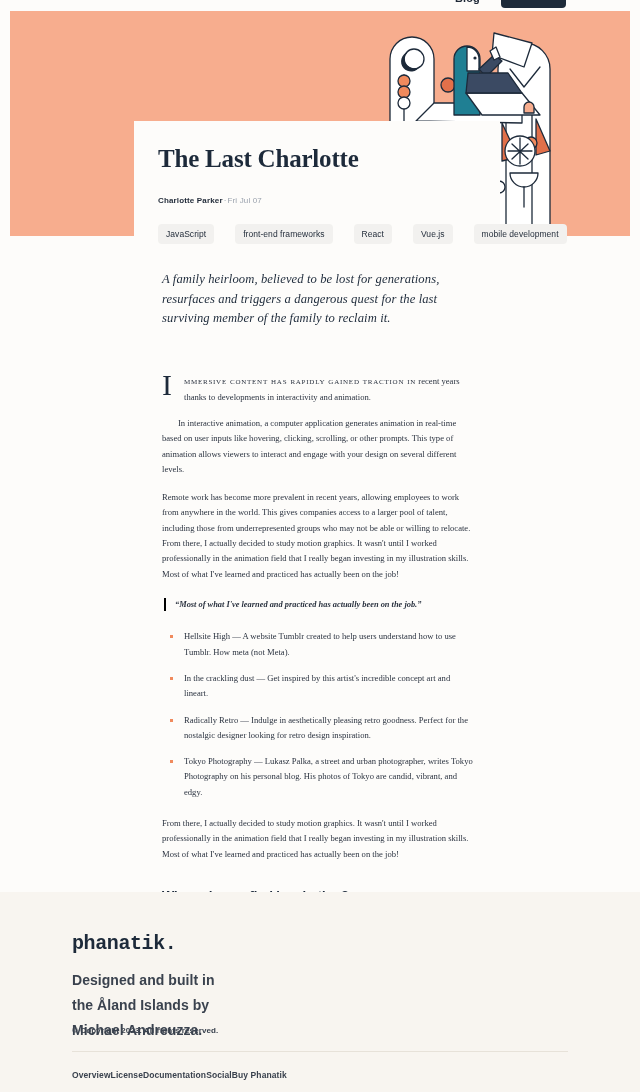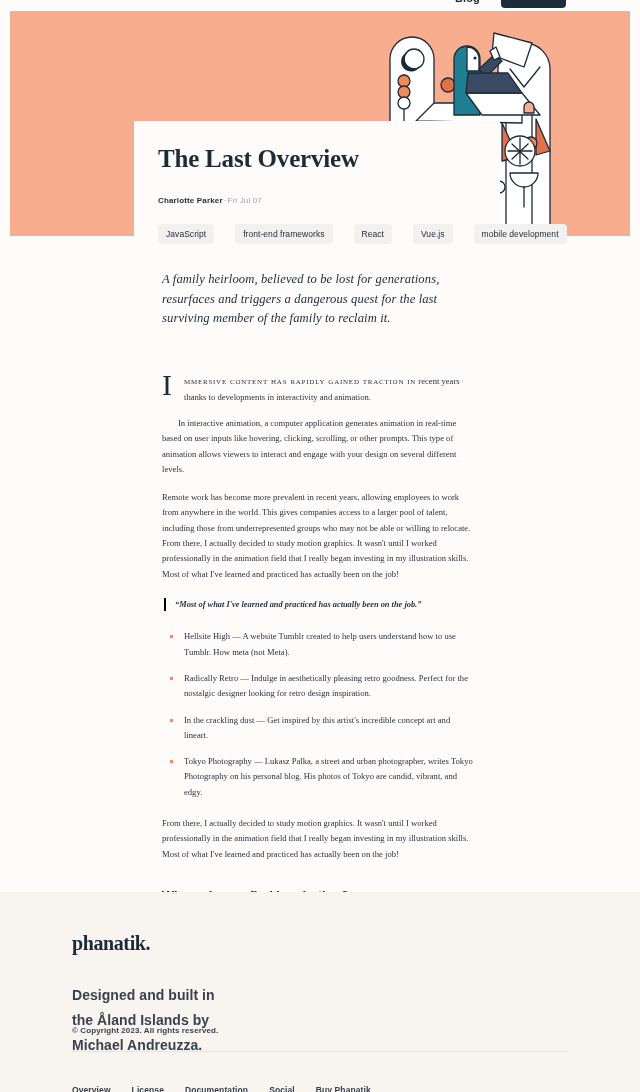--- a/index.html
+++ b/index.html
@@ -216,39 +216,39 @@
     top: 892px;
     width: 640px;
     height: 200px;
     background: #f8f5f0;
     z-index: 2;
   }
 
   .footer-inner { position: absolute; left: 72px; top: 40px; width: 496px; }
 
   .brand {
-    font-family: Liberation Serif, serif;
+    font-family: Liberation Mono, monospace;
     font-weight: 700;
     font-size: 20px;
     color: #1d2a3a;
     letter-spacing: -.4px;
-    margin-bottom: 28px;
+    margin-bottom: 13px;
   }
 
   .footer-desc {
     font-size: 14px;
     line-height: 1.8;
     color: #3a424e;
     font-weight: 600;
     letter-spacing: .05px;
     max-width: 150px;
     margin-bottom: 26px;
   }
 
-  .footer-links { display: flex; gap: 21px; }
+  .footer-links { display: flex; }
   .footer-links a {
     font-size: 8.5px;
     color: #3a424e;
     font-weight: 600;
     text-decoration: none;
     letter-spacing: .1px;
     white-space: nowrap;
   }
 
   .footer-divider {
@@ -331,21 +331,21 @@
 
         <path d="M96 62 L136 62 L150 82 L94 82 Z" fill="#3b4a63"></path>
 
         <path d="M152 96 A5 5 0 0 1 162 96 L162 102 L152 102 Z" fill="#f7ad8e"></path>
       </g>
     </svg>
   </div>
 </div>
 
 <div class="title-card">
-  <h1 class="post-title">The Last Overview</h1>
+  <h1 class="post-title">The Last Charlotte</h1>
   <div class="byline">
     <span class="byline-author">Charlotte Parker</span><span class="byline-sep">·</span><span class="byline-date">Fri Jul 07</span>
   </div>
   <div class="tags">
     <span class="tag">JavaScript</span>
     <span class="tag">front-end frameworks</span>
     <span class="tag">React</span>
     <span class="tag">Vue.js</span>
     <span class="tag">mobile development</span>
   </div>
@@ -360,22 +360,22 @@
   </p>
 
   <p class="body-p indent-p">In interactive animation, a computer application generates animation in real-time based on user inputs like hovering, clicking, scrolling, or other prompts. This type of animation allows viewers to interact and engage with your design on several different levels.</p>
 
   <p class="body-p">Remote work has become more prevalent in recent years, allowing employees to work from anywhere in the world. This gives companies access to a larger pool of talent, including those from underrepresented groups who may not be able or willing to relocate. From there, I actually decided to study motion graphics. It wasn't until I worked professionally in the animation field that I really began investing in my illustration skills. Most of what I've learned and practiced has actually been on the job!</p>
 
   <blockquote class="quote">“Most of what I've learned and practiced has actually been on the job.”</blockquote>
 
   <ul class="list">
     <li>Hellsite High — A website Tumblr created to help users understand how to use Tumblr. How meta (not Meta).</li>
+    <li>In the crackling dust — Get inspired by this artist's incredible concept art and lineart.</li>
     <li>Radically Retro — Indulge in aesthetically pleasing retro goodness. Perfect for the nostalgic designer looking for retro design inspiration.</li>
-    <li>In the crackling dust — Get inspired by this artist's incredible concept art and lineart.</li>
     <li>Tokyo Photography — Lukasz Palka, a street and urban photographer, writes Tokyo Photography on his personal blog. His photos of Tokyo are candid, vibrant, and edgy.</li>
   </ul>
 
   <p class="body-p">From there, I actually decided to study motion graphics. It wasn't until I worked professionally in the animation field that I really began investing in my illustration skills. Most of what I've learned and practiced has actually been on the job!</p>
 
   <h2 class="section-head">Where do you find inspiration?</h2>
 
   <p class="body-p"><span>Well, of course there's always </span><a class="inline-link" href="#">Dribbble</a><span>! But I tend to use basic social media apps to find artists to follow. Instagram and TikTok are home to my main inspirations lately. TikTok has actually been an unexpected surprise for me, as I didn't realize how effective short-form video content was until recently! It's really awesome being able to see how my favorite artists work behind the scenes, or even just watch them make goofy memes of their own.</span></p>
 
 </article>

